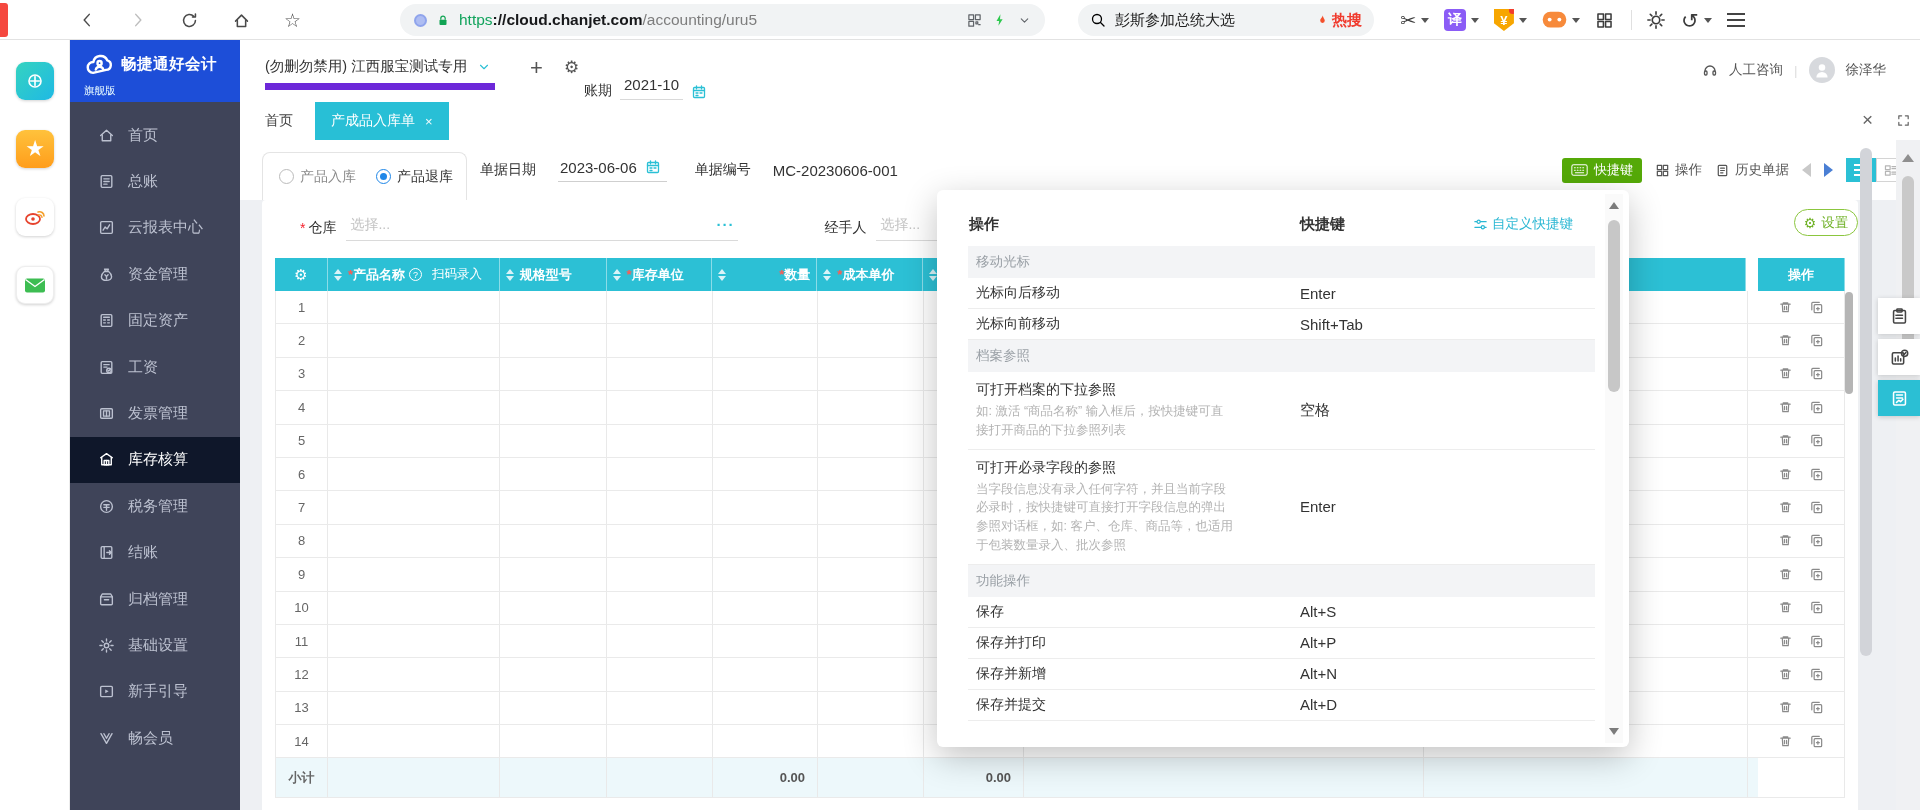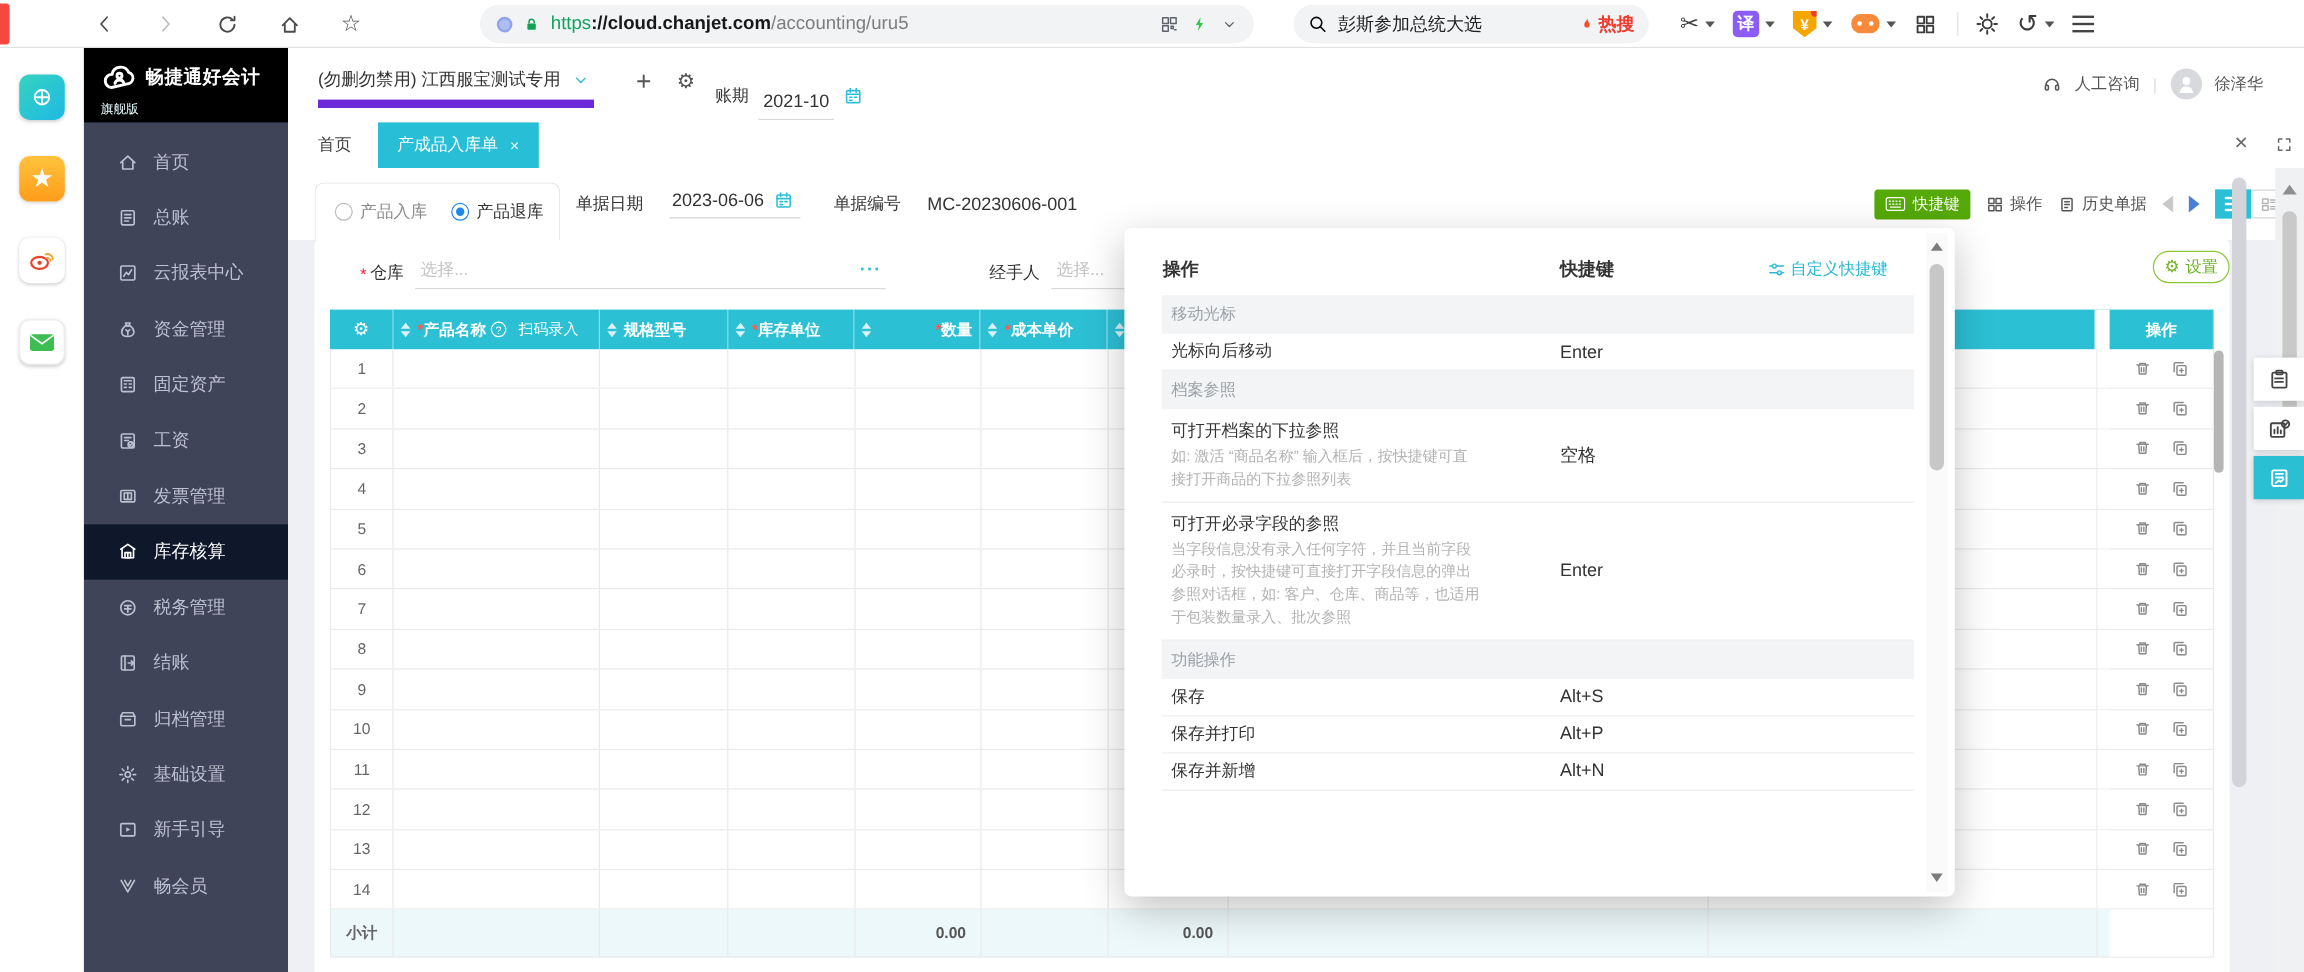--- a/index.html
+++ b/index.html
@@ -34,34 +34,34 @@
   .burger { display:flex; flex-direction:column; gap:4px; }
   .burger i { display:block; width:18px; height:2px; background:#444; }
   .uni { font-size:19px; line-height:1; }
 
   
   .dock { position:absolute; left:0; top:40px; width:70px; height:770px; background:#fff; border-right:1px solid #ececec; z-index:5; }
   .dock-ic { position:absolute; left:16px; width:38px; height:38px; border-radius:9px; display:flex; align-items:center; justify-content:center; box-shadow:0 1px 3px rgba(0,0,0,.18); }
 
   
   .side { position:absolute; left:70px; top:40px; width:170px; height:770px; background:#3f4459; z-index:6; }
-  .side-logo { height:62px; background:#000000; color:#fff; position:relative; padding:10px 0 0 14px; display:flex; gap:7px; }
+  .side-logo { height:62px; background:#1d4ed8; color:#fff; position:relative; padding:10px 0 0 14px; display:flex; gap:7px; }
   .side-logo .t { font-size:15.5px; font-weight:bold; letter-spacing:.5px; margin-top:4px; }
   .side-logo .badge { position:absolute; left:14px; bottom:4px; font-size:10.5px; color:#eafcff; }
   .side-list { padding-top:10px; }
   .side-item { height:46.4px; display:flex; align-items:center; padding-left:28px; gap:13px; color:#bcc1d0; font-size:15px; cursor:pointer; }
   .side-item.active { background:#0f172a; color:#fff; }
   .side-item svg { flex:0 0 auto; }
 
   
   .appbar { position:absolute; left:240px; top:40px; width:1680px; height:62px; background:#fff; z-index:4; }
   .acc { position:absolute; left:25px; top:17px; display:flex; align-items:center; gap:10px; border-bottom:7px solid #6d28d9; padding:0 4px 7px 0; color:#333; font-size:14.5px; }
   .hd-plus { position:absolute; left:290px; top:17px; font-size:22px; color:#555; line-height:1; }
   .hd-gear { position:absolute; left:324px; top:19px; font-size:17px; color:#555; line-height:1; }
-  .period { position:absolute; left:356px; top:20px; display:flex; align-items:center; gap:8px; font-size:14.5px; color:#333; }
+  .period { position:absolute; left:344px; top:20px; display:flex; align-items:flex-end; gap:8px; font-size:14.5px; color:#333; }
   .period .val { border-bottom:1px solid #d9d9d9; padding:0 4px 6px; font-size:15px;margin-top:16px; }
   .hd-right { position:absolute; right:34px; top:17px; display:flex; align-items:center; gap:11px; color:#555; font-size:13.5px; }
   .avatar { width:26px; height:26px; border-radius:50%; background:#d7d9dd; overflow:hidden; display:flex; align-items:center; justify-content:center; }
   .tabs { position:absolute; left:240px; top:102px; width:1680px; height:38px; background:#fff; z-index:4; }
   .tab-home { position:absolute; left:25px; top:10px; font-size:14px; color:#444; }
   .tab-active { position:absolute; left:75px; top:0; height:38px; background:#28bfd6; color:#fff; display:flex; align-items:center; padding:0 16px; gap:10px; font-size:14px; }
   .tab-x { font-size:13px; opacity:.95; }
   .tabs-close { position:absolute; left:1622px; top:8px; font-size:19px; color:#666; line-height:1; }
   .tabs-full { position:absolute; left:1656px; top:11px; color:#666; }
 
@@ -1057,20 +1057,26 @@
     <div class="m-rows" id="m-rows">
         <div class="m-section">
           <span>移动光标</span>
         </div>
         <div class="m-item h1">
           <div class="m-tbox">
             <div class="m-title">光标向后移动</div>
           </div>
           <div class="m-keys">Enter</div>
         </div>
+        <div class="m-item h1">
+          <div class="m-tbox">
+            <div class="m-title">光标向前移动</div>
+          </div>
+          <div class="m-keys">Shift+Tab</div>
+        </div>
         <div class="m-section">
           <span>档案参照</span>
         </div>
         <div class="m-item multi">
           <div class="m-tbox">
             <div class="m-title">可打开档案的下拉参照</div>
             <div class="m-desc">如: 激活 “商品名称” 输入框后，按快捷键可直接打开商品的下拉参照列表</div>
           </div>
           <div class="m-keys">空格</div>
         </div>
@@ -1094,20 +1100,26 @@
           <div class="m-tbox">
             <div class="m-title">保存并打印</div>
           </div>
           <div class="m-keys">Alt+P</div>
         </div>
         <div class="m-item h1">
           <div class="m-tbox">
             <div class="m-title">保存并新增</div>
           </div>
           <div class="m-keys">Alt+N</div>
+        </div>
+        <div class="m-item h1">
+          <div class="m-tbox">
+            <div class="m-title">保存并提交</div>
+          </div>
+          <div class="m-keys">Alt+D</div>
         </div>
       </div>
     <div class="m-sb">
       <span class="tri-up"></span>
       <span class="thumb"></span>
       <span class="tri-dn"></span>
     </div>
   </div>
 
   <div class="rail-slab"></div>

